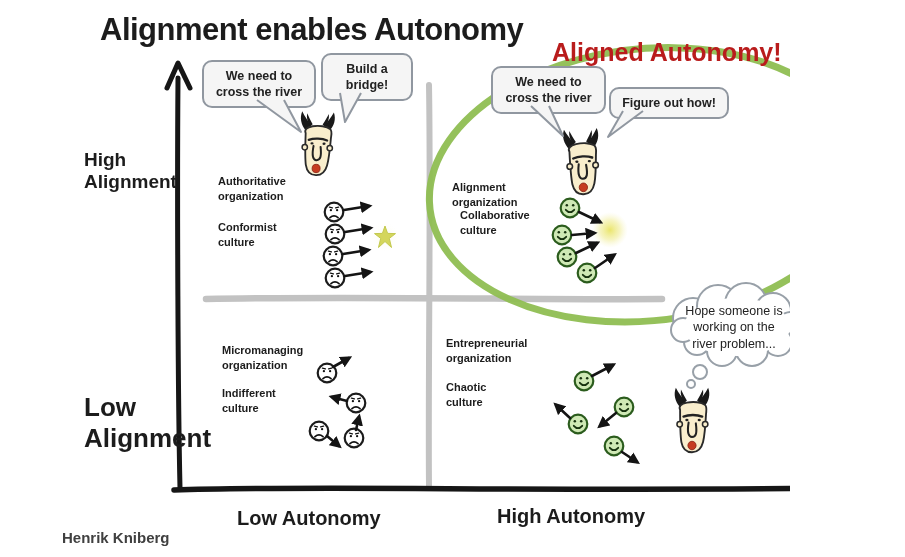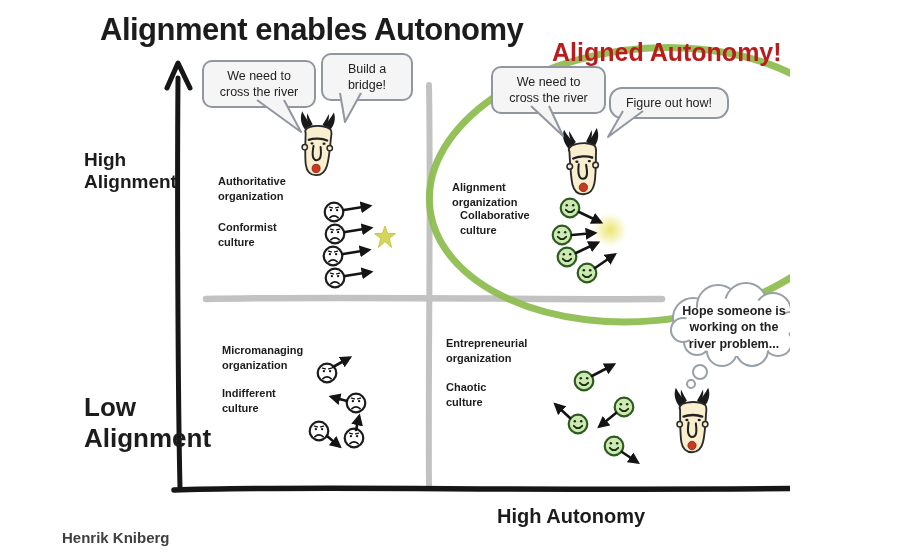--- a/index.html
+++ b/index.html
@@ -14,28 +14,28 @@
   .yaxis-lo{left:84px;top:392px;font-size:26px;}
   .xaxis-lo{left:237px;top:507px;font-size:20px;}
   .xaxis-hi{left:497px;top:505px;font-size:20px;}
   .quad{font-size:11px;line-height:1.32;}
   .q-tl-org{left:218px;top:174px;}   .q-tl-cul{left:218px;top:220px;}
   .q-tr-org{left:452px;top:180px;}   .q-tr-cul{left:452px;top:208px;margin-left:8px;}
   .q-bl-org{left:222px;top:343px;}   .q-bl-cul{left:222px;top:386px;}
   .q-br-org{left:446px;top:336px;}   .q-br-cul{left:446px;top:380px;}
   .signature{left:62px;top:529px;font-size:15px;color:#404040;}
   .bubble{position:absolute;background:#f5f5f5;border:2px solid #9097a0;border-radius:10px;
-          padding:6px 4px;font-size:12.5px;line-height:1.28;font-weight:400;color:#222;
+          padding:6px 4px;font-size:12.5px;line-height:1.28;font-weight:700;color:#222;
           text-align:center;white-space:pre-line;}
   .b1{left:202px;top:60px;width:102px;}
   .b2{left:321px;top:53px;width:80px;}
   .b3{left:491px;top:66px;width:103px;}
-  .b4{left:609px;top:87px;width:108px;border-radius:13px;}
+  .b4{left:609px;top:87px;width:108px;}
   .thought-text{position:absolute;left:666px;top:303px;width:136px;font-size:12.5px;
-          line-height:1.3;font-weight:700;color:#222;text-align:center;white-space:pre-line;}
+          line-height:1.3;font-weight:400;color:#222;text-align:center;white-space:pre-line;}
 </style>
 </head>
 <body>
 
 <div id="canvas">
 
   <svg class="layer" width="905" height="557" viewBox="0 0 905 557">
     <defs>
       <marker id="arw" viewBox="0 0 10 10" refX="7" refY="5" markerWidth="4.6" markerHeight="4.6" orient="auto">
         <path d="M0,0 L10,5 L0,10 Z" fill="#141414"></path>
@@ -178,20 +178,21 @@
     </g>
   </svg>
 
   <div class="label title">Alignment enables Autonomy</div>
   <div class="label aligned">Aligned Autonomy!</div>
 
   <div class="label yaxis-hi">High
 Alignment</div>
   <div class="label yaxis-lo">Low
 Alignment</div>
+  <div class="label xaxis-lo">Low Autonomy</div>
   <div class="label xaxis-hi">High Autonomy</div>
 
   <div class="label quad q-tl-org">Authoritative
 organization</div>
   <div class="label quad q-tl-cul">Conformist
 culture</div>
   <div class="label quad q-tr-org">Alignment
 organization</div>
   <div class="label quad q-tr-cul">Collaborative
 culture</div>

